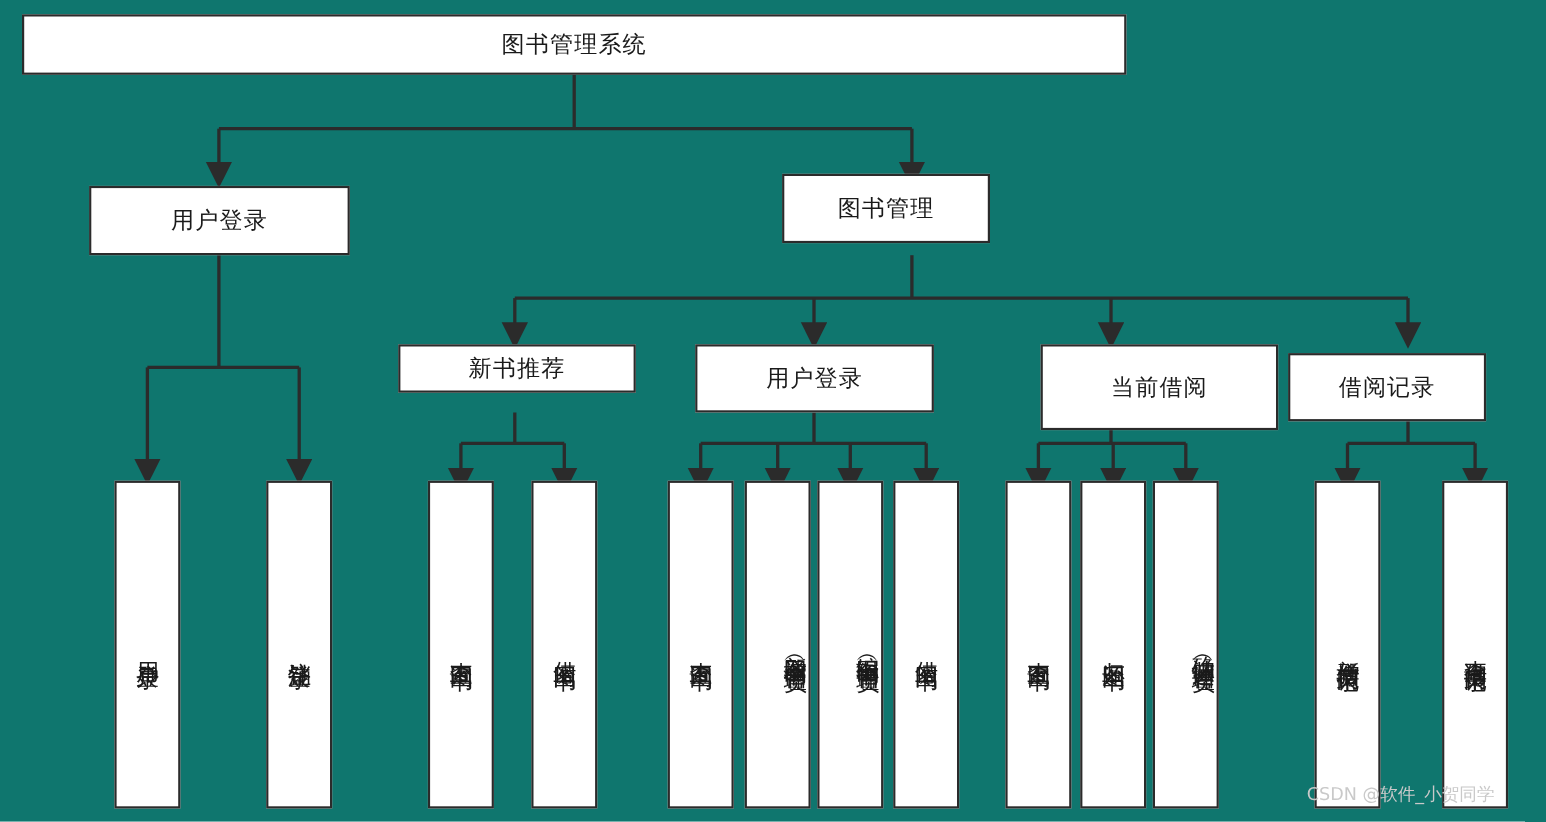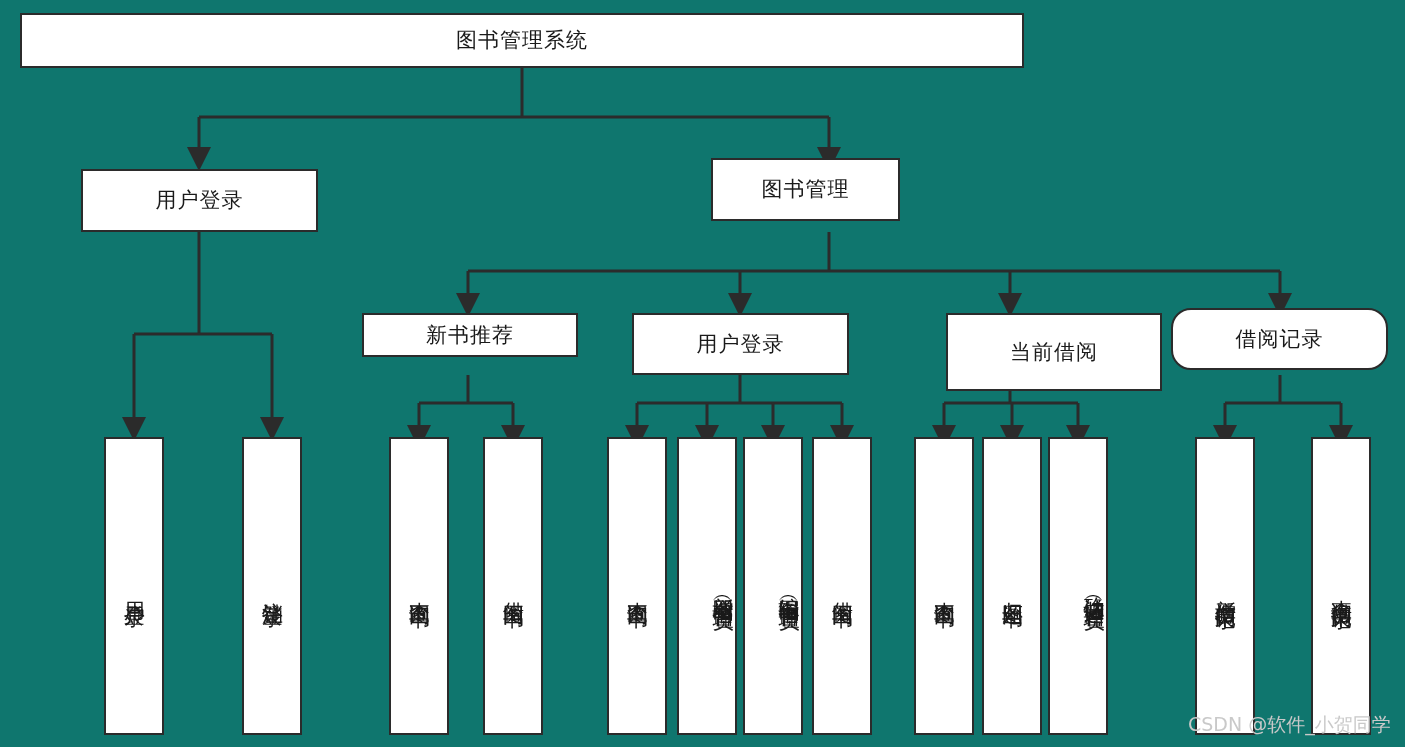--- a/index.html
+++ b/index.html
@@ -49,21 +49,21 @@
     justify-content: center;
     padding-top: 6px;
   }
   .node.vert.bottomish {
     align-items: center;
   }
   .watermark {
     position: absolute;
     left: 1188px;
     top: 712px;
-    font-size: 19px;
+    font-size: 16px;
     color: #c9c9c9;
     white-space: nowrap;
     z-index: 3;
     font-family: "DejaVu Sans", "Liberation Sans", sans-serif;
   }
 </style>
 </head>
 <body>
 
 <div id="canvas">
@@ -126,21 +126,21 @@
   <div class="node horiz" style="left:81px; top:169px; width:237px; height:63px;">用户登录</div>
 
   <div class="node horiz" style="left:711px; top:158px; width:189px; height:63px;">图书管理</div>
 
   <div class="node horiz" style="left:362px; top:313px; width:216px; height:44px;">新书推荐</div>
 
   <div class="node horiz" style="left:632px; top:313px; width:217px; height:62px;">用户登录</div>
 
   <div class="node horiz" style="left:902px; top:313px; width:216px; height:78px;margin-left:44px;">当前借阅</div>
 
-  <div class="node horiz" style="left:1171px; top:308px; width:217px; height:62px;border-radius:20px;">借阅记录</div>
+  <div class="node horiz" style="left:1171px; top:321px; width:180px; height:62px;">借阅记录</div>
 
   <div class="node vert bottomish" style="left:104px; top:437px; width:60px; height:298px;">用户登录</div>
 
   <div class="node vert bottomish" style="left:242px; top:437px; width:60px; height:298px;">注销登录</div>
 
   <div class="node vert bottomish" style="left:389px; top:437px; width:60px; height:298px;">查询图书</div>
 
   <div class="node vert bottomish" style="left:483px; top:437px; width:60px; height:298px;">借阅图书</div>
 
   <div class="node vert bottomish" style="left:607px; top:437px; width:60px; height:298px;">查询图书</div>

